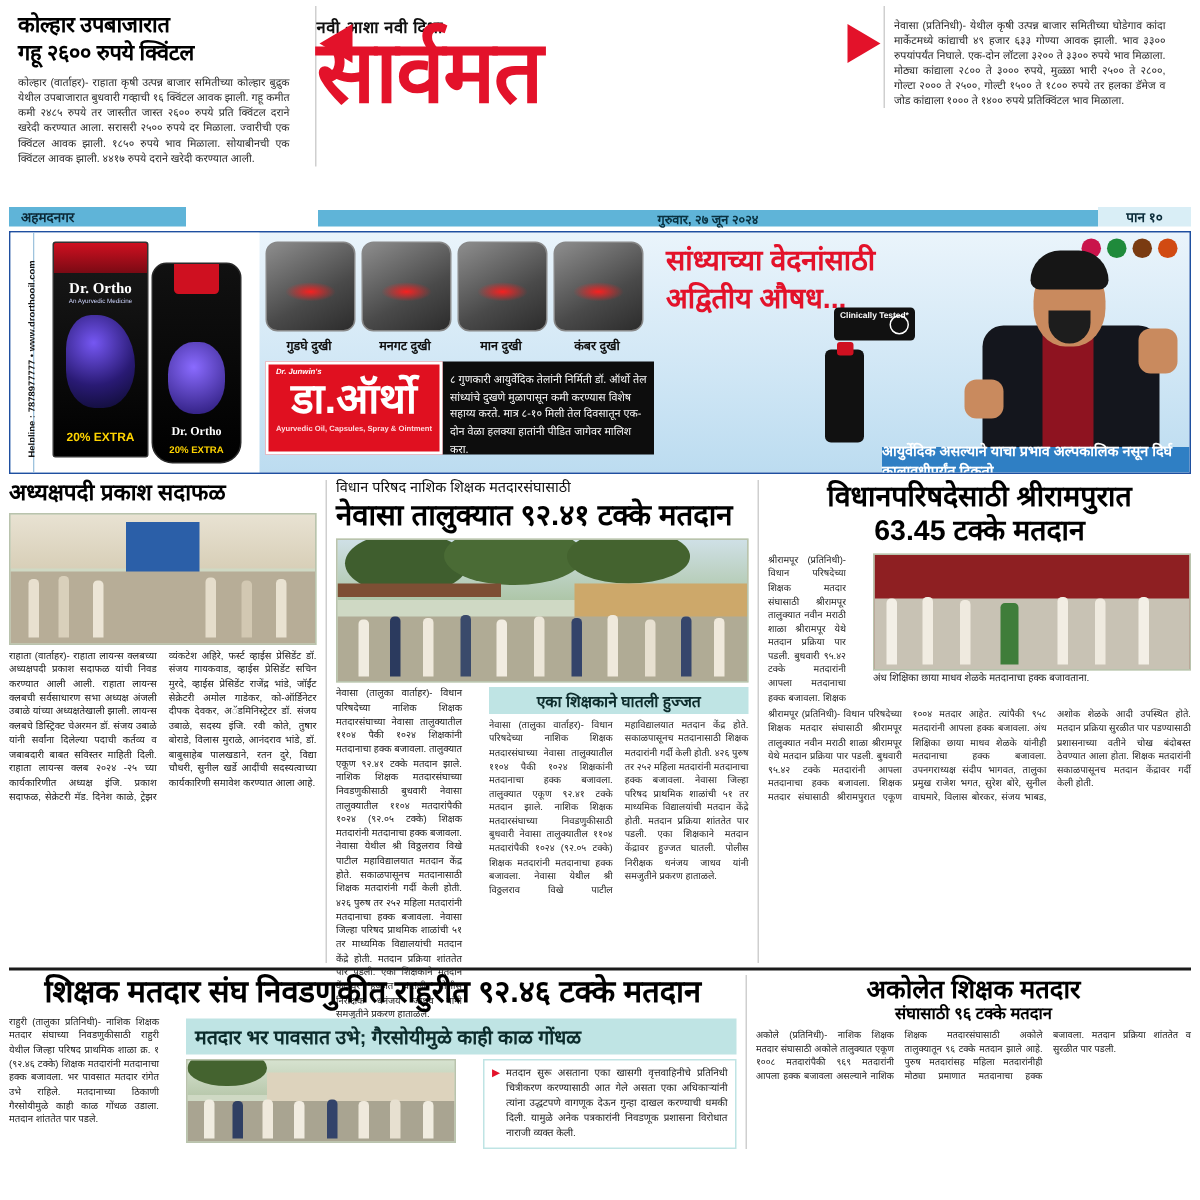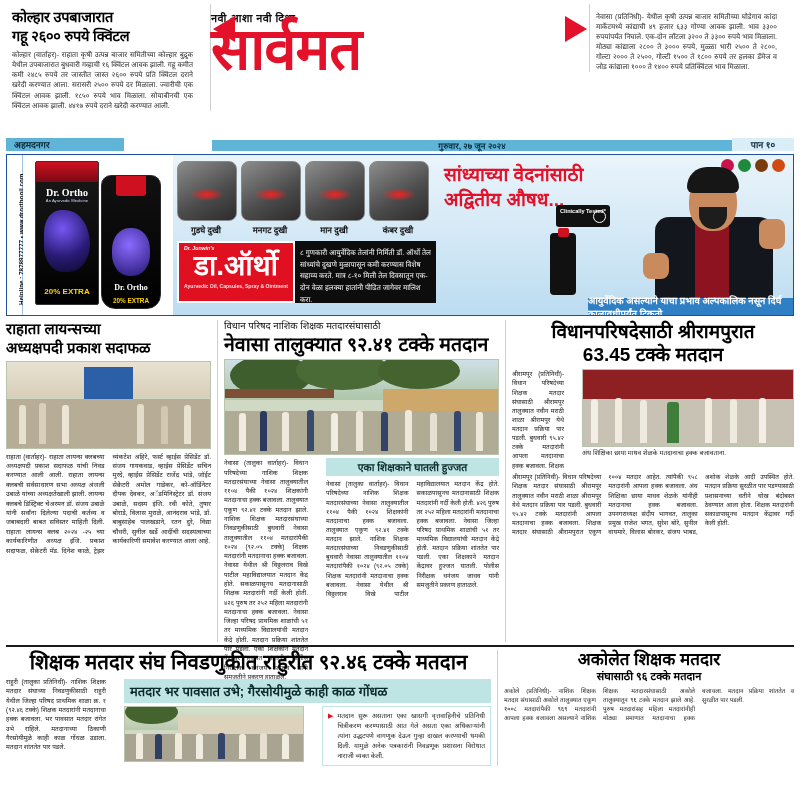--- a/index.html
+++ b/index.html
@@ -243,21 +243,20 @@
         <div class="fist"></div>
         <div class="hand"></div>
       </div>
       <div class="ad-footer">आयुर्वेदिक असल्याने याचा प्रभाव अल्पकालिक नसून दिर्घ कालावधीपर्यंत टिकतो.</div>
     </div>
   </div>
 
   <div class="news">
 
     <div class="col c1">
-      <div class="hl-sm">राहाता लायन्सच्या</div>
       <div class="hl-sm">अध्यक्षपदी प्रकाश सदाफळ</div>
       <div class="photo" style="height:88px;margin-top:3px;">
         <div class="sky" style="background:linear-gradient(180deg,#e8e2d2,#d8cfb8)"></div>
         <div class="bldg" style="left:38%;top:6%;width:24%;height:58%;background:#2b5fa8"></div>
         <div class="crowd" style="height:56%;background:#b7ad97"></div>
         <div class="p" style="left:6%;background:#e8e0cf;height:46%"></div>
         <div class="p" style="left:16%;background:#d9d0bb;height:48%"></div>
         <div class="p" style="left:27%;background:#ece5d6;height:45%"></div>
         <div class="p" style="left:64%;background:#e5ddcb;height:47%"></div>
         <div class="p" style="left:76%;background:#d2c8b2;height:44%"></div>

